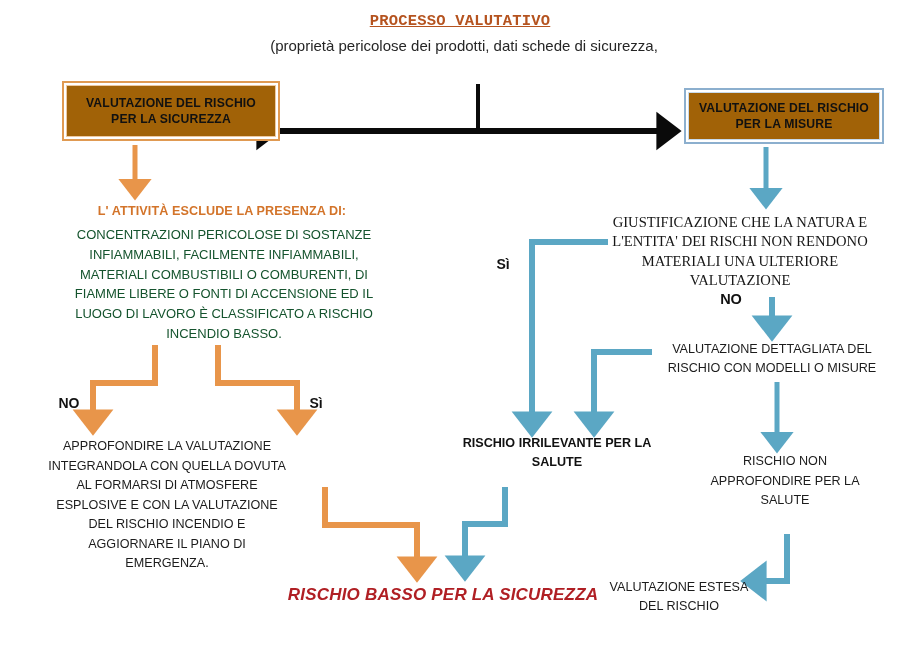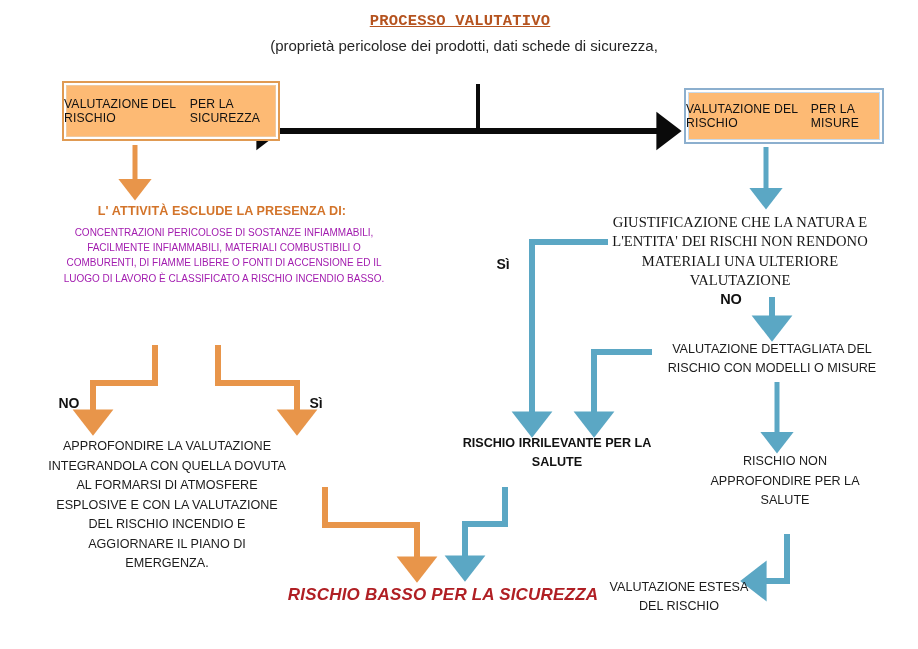--- a/index.html
+++ b/index.html
@@ -18,45 +18,45 @@
     font-size:15.5px;font-weight:bold;color:#B5531F;
     text-decoration:underline;letter-spacing:.2px;font-family:Liberation Mono, monospace;
   }
   #title-subtitle{
     left:249px;top:35px;width:430px;
     font-size:15px;color:#262626;line-height:1.45;
   }
 
   
   .topbox{
-    position:absolute;display:flex;flex-direction:row;
+    position:absolute;display:flex;flex-direction:column;
     align-items:center;justify-content:center;
-    font-size:12.2px;font-weight:normal;letter-spacing:.15px;
-    color:#111;background:#fdba74;box-sizing:border-box;
+    font-size:12.2px;font-weight:bold;letter-spacing:.15px;
+    color:#111;background:#a16207;box-sizing:border-box;
   }
   #box-sicurezza{
     left:62px;top:81px;width:218px;height:60px;
     border:2px solid #E09A52;
     box-shadow:inset 0 0 0 2px #fff, inset 0 0 0 3px #EEC9A0;
   }
   #box-salute{
     left:684px;top:88px;width:200px;height:56px;
     border:2px solid #8CAFCE;
     box-shadow:inset 0 0 0 2px #fff, inset 0 0 0 3px #C8DAEA;
   }
   .topbox span{display:block;padding:1px 0;}
 
   
   #left-heading{
     left:62px;top:203px;width:320px;
     font-size:12.6px;font-weight:bold;color:#D3742A;letter-spacing:.1px;
   }
   #left-body{
     left:54px;top:225px;width:340px;
-    font-size:10px;color:#a21caf;line-height:1.52;
+    font-size:13px;color:#14532d;line-height:1.52;
   }
   #label-no-left{left:47px;top:395px;width:44px;font-size:14px;font-weight:bold;color:#111;}
   #label-si-left{left:296px;top:395px;width:40px;font-size:14px;font-weight:bold;color:#111;}
   #left-outcome{
     left:48px;top:437px;width:238px;
     font-size:12.6px;color:#1c1c1c;line-height:1.55;
   }
 
   
   #label-si-right{left:483px;top:256px;width:40px;font-size:14px;font-weight:bold;color:#111;}

